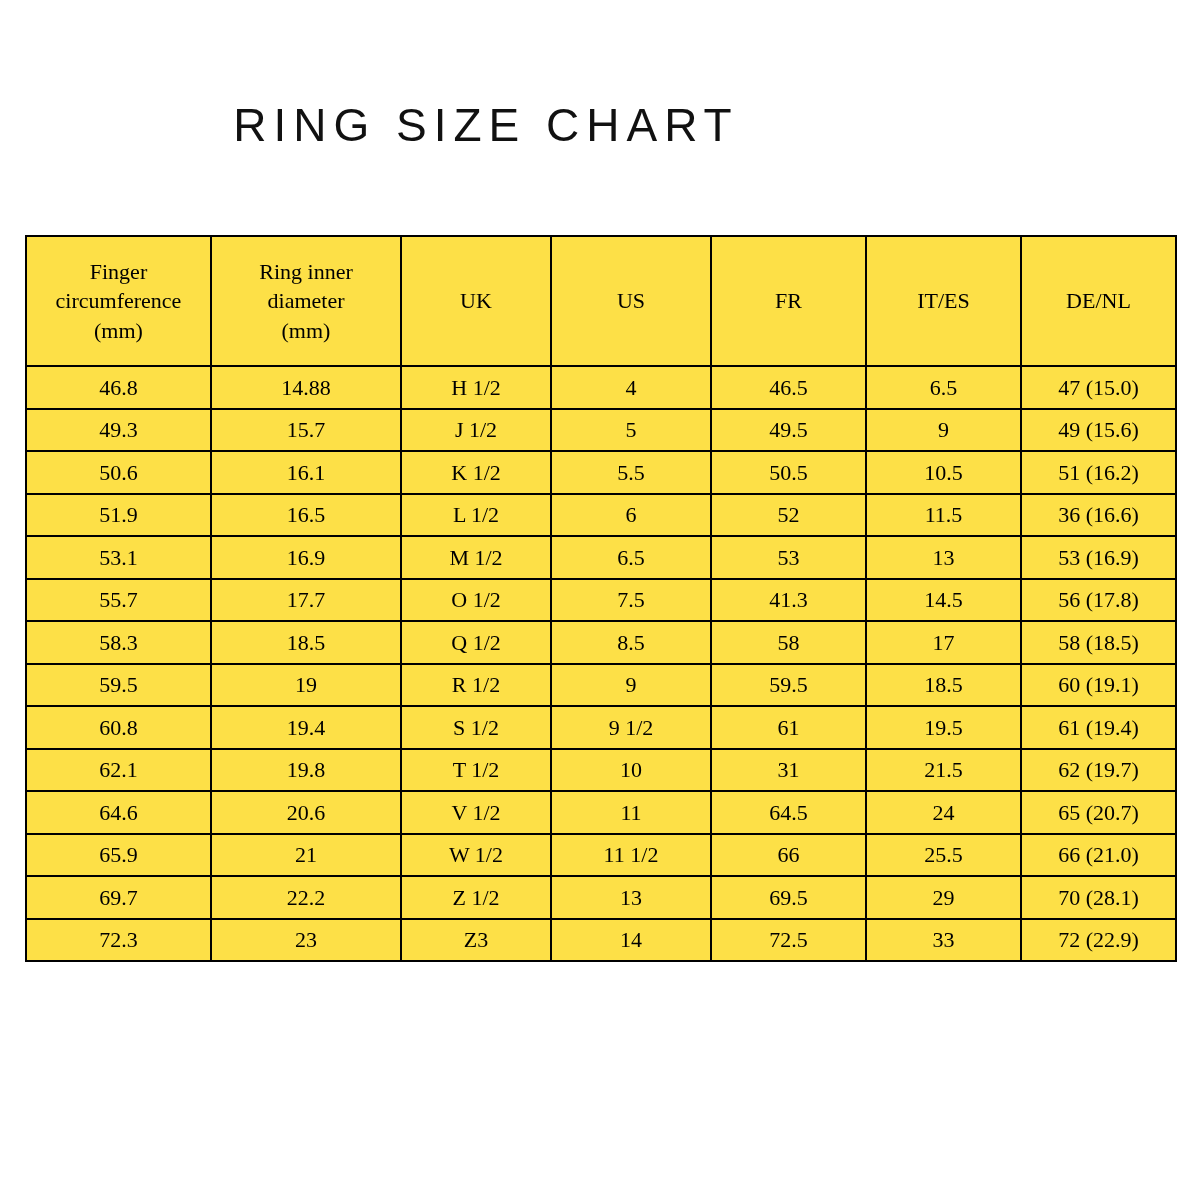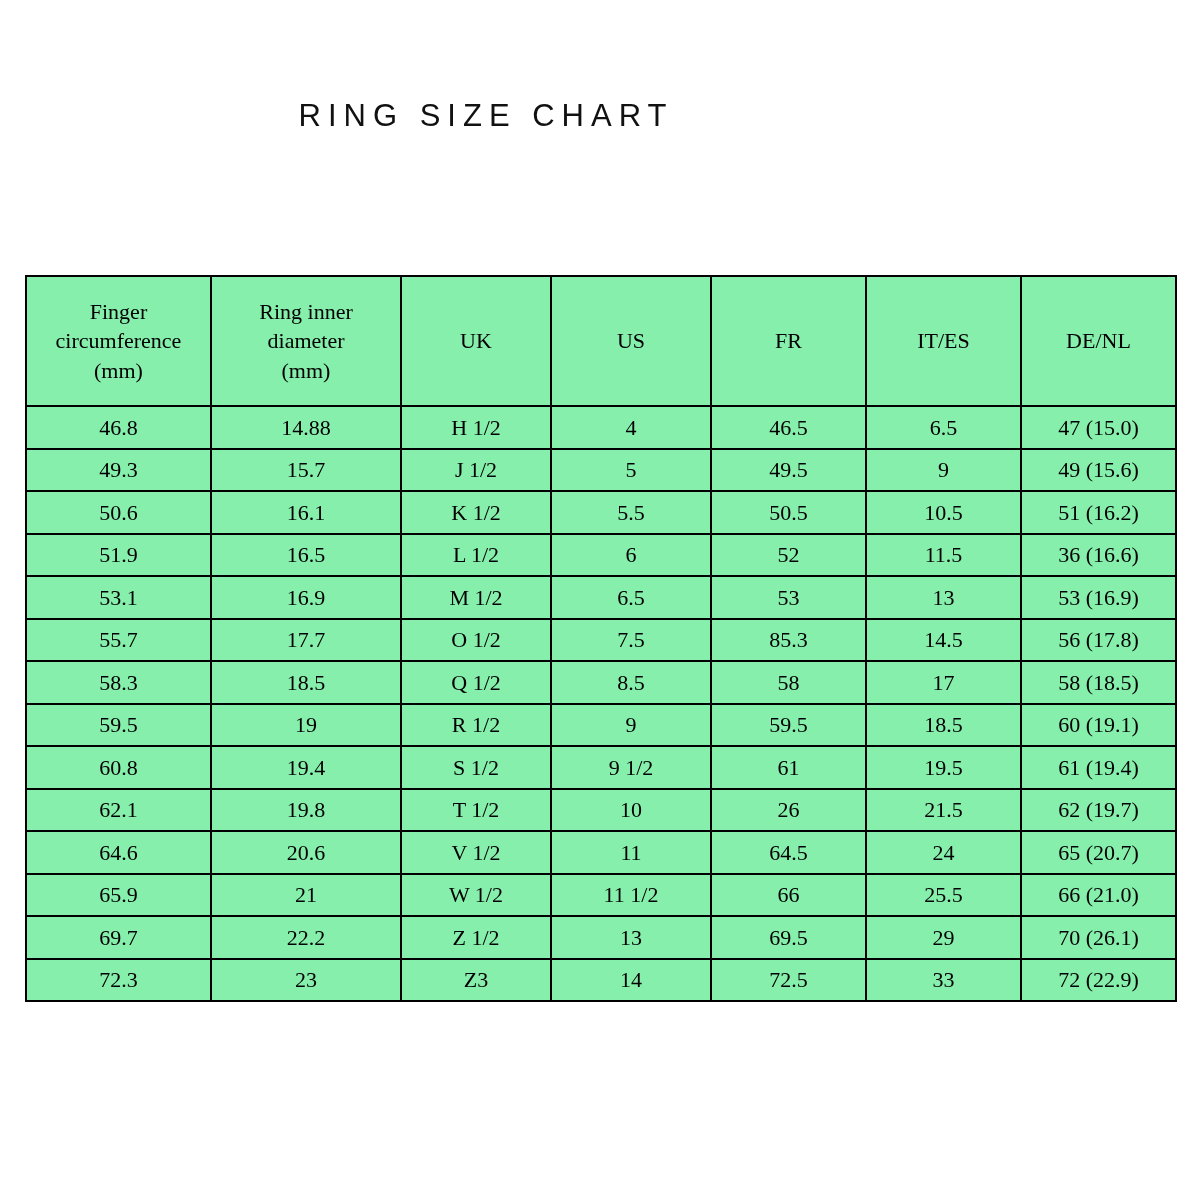--- a/index.html
+++ b/index.html
@@ -22,38 +22,37 @@
     background: #ffffff;
     box-sizing: border-box;
   }
   .chart-title {
     position: absolute;
     top: 98px;
     left: 0;
     width: 972px;
     text-align: center;
     font-family: "Liberation Sans", "DejaVu Sans", sans-serif;
-    font-size: 31px;
+    font-size: 46px;
     font-weight: 400;
     letter-spacing: 7px;
     color: #111111;
     white-space: nowrap;
   }
   .table-wrap {
     position: absolute;
     left: 25px;
     top: 235px;
     width: 1150px;
   }
   table.size-table {
     border-collapse: collapse;
     width: 1150px;
     table-layout: fixed;
-    background: #86efac;
-    margin-top: 40px;
+    background: #fde047;
   }
   table.size-table th,
   table.size-table td {
     border: 2px solid #000000;
     text-align: center;
     vertical-align: middle;
     font-size: 22px;
     font-weight: 400;
     color: #000000;
     padding: 0;
@@ -170,21 +169,21 @@
             <td>6.5</td>
             <td>53</td>
             <td>13</td>
             <td>53 (16.9)</td>
           </tr>
           <tr>
             <td>55.7</td>
             <td>17.7</td>
             <td>O 1/2</td>
             <td>7.5</td>
-            <td>85.3</td>
+            <td>41.3</td>
             <td>14.5</td>
             <td>56 (17.8)</td>
           </tr>
           <tr>
             <td>58.3</td>
             <td>18.5</td>
             <td>Q 1/2</td>
             <td>8.5</td>
             <td>58</td>
             <td>17</td>
@@ -206,21 +205,21 @@
             <td>9 1/2</td>
             <td>61</td>
             <td>19.5</td>
             <td>61 (19.4)</td>
           </tr>
           <tr>
             <td>62.1</td>
             <td>19.8</td>
             <td>T 1/2</td>
             <td>10</td>
-            <td>26</td>
+            <td>31</td>
             <td>21.5</td>
             <td>62 (19.7)</td>
           </tr>
           <tr>
             <td>64.6</td>
             <td>20.6</td>
             <td>V 1/2</td>
             <td>11</td>
             <td>64.5</td>
             <td>24</td>
@@ -235,21 +234,21 @@
             <td>25.5</td>
             <td>66 (21.0)</td>
           </tr>
           <tr>
             <td>69.7</td>
             <td>22.2</td>
             <td>Z 1/2</td>
             <td>13</td>
             <td>69.5</td>
             <td>29</td>
-            <td>70 (26.1)</td>
+            <td>70 (28.1)</td>
           </tr>
           <tr>
             <td>72.3</td>
             <td>23</td>
             <td>Z3</td>
             <td>14</td>
             <td>72.5</td>
             <td>33</td>
             <td>72 (22.9)</td>
           </tr>

